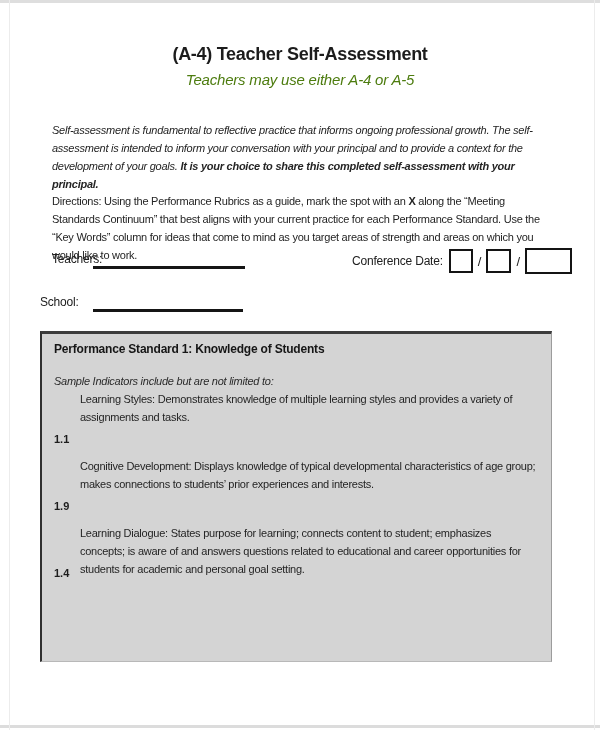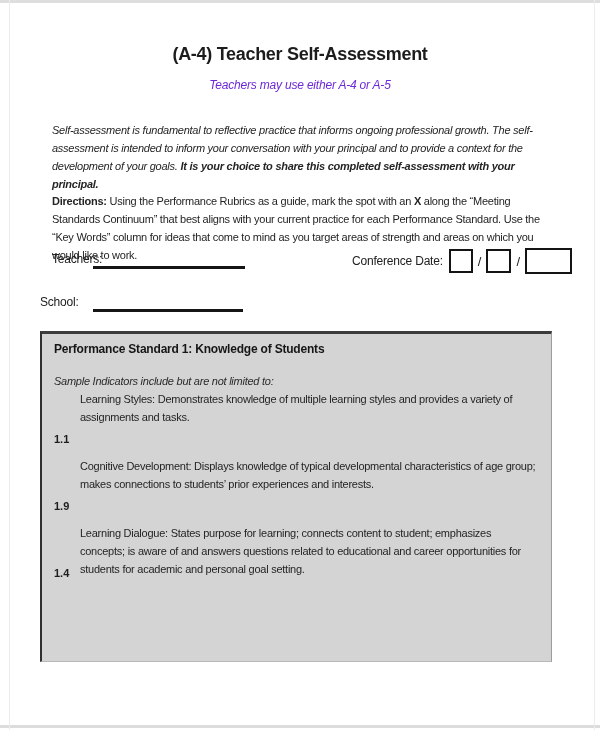--- a/index.html
+++ b/index.html
@@ -13,31 +13,31 @@
   .edge-top{left:0;top:0;width:600px;height:3px;background:#dedede;}
   .edge-bottom{left:0;top:725px;width:600px;height:3px;background:#dcdcdc;}
   .edge-left{left:9px;top:0;width:1px;height:730px;background:#ececec;}
   .edge-right{left:594px;top:0;width:1px;height:730px;background:#ececec;}
 
   .title{
     position:absolute;left:0;top:44px;width:600px;text-align:center;
     font-size:18px;font-weight:bold;letter-spacing:-0.3px;color:#1c1c1c;
   }
   .subtitle{
-    position:absolute;left:0;top:78px;width:600px;text-align:center;
-    font-size:12px;font-style:italic;color:#6d28d9;letter-spacing:-0.2px;
+    position:absolute;left:0;top:71px;width:600px;text-align:center;
+    font-size:15px;font-style:italic;color:#4d7c0f;letter-spacing:-0.2px;
   }
   .para{
     position:absolute;left:52px;width:500px;
     font-size:11px;line-height:18px;letter-spacing:-0.25px;color:#242424;
   }
   .intro{top:110px;font-style:italic;}
   .intro .bold{font-weight:bold;}
   .directions{top:181px;}
-  .directions .lbl{font-weight:bold;}
+  .directions .lbl{font-weight:normal;}
   .directions .bx{font-weight:bold;}
 
   .field-label{position:absolute;font-size:12px;color:#202020;letter-spacing:-0.2px;}
   .blank-line{position:absolute;height:0;border-bottom:3px solid #151515;}
 
   .confdate{position:absolute;left:352px;top:248px;display:flex;align-items:center;}
   .confdate .cd-label{font-size:12px;letter-spacing:-0.2px;color:#202020;margin-right:6px;}
   .datebox{border:2px solid #141414;background:#fff;height:20px;}
   .db-sm{width:20px;}
   .db-md{width:21px;}

